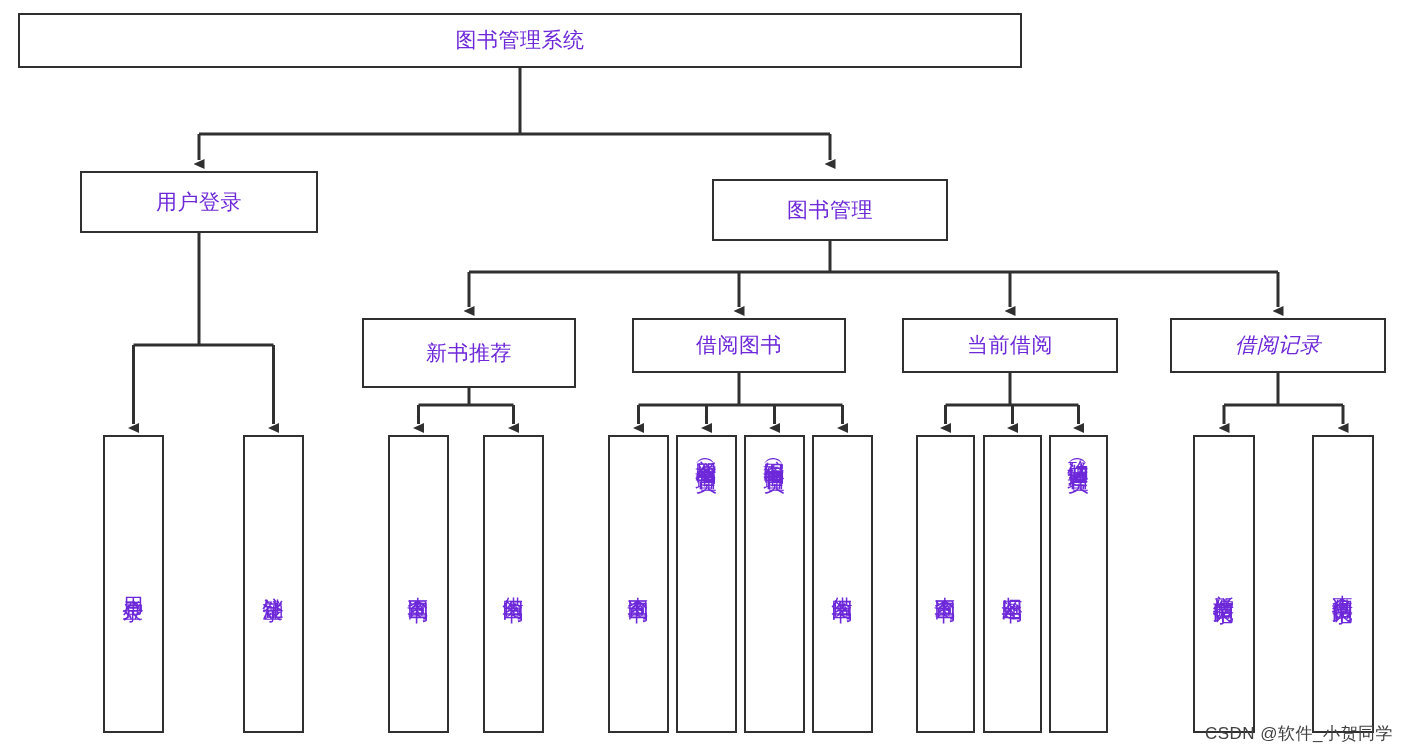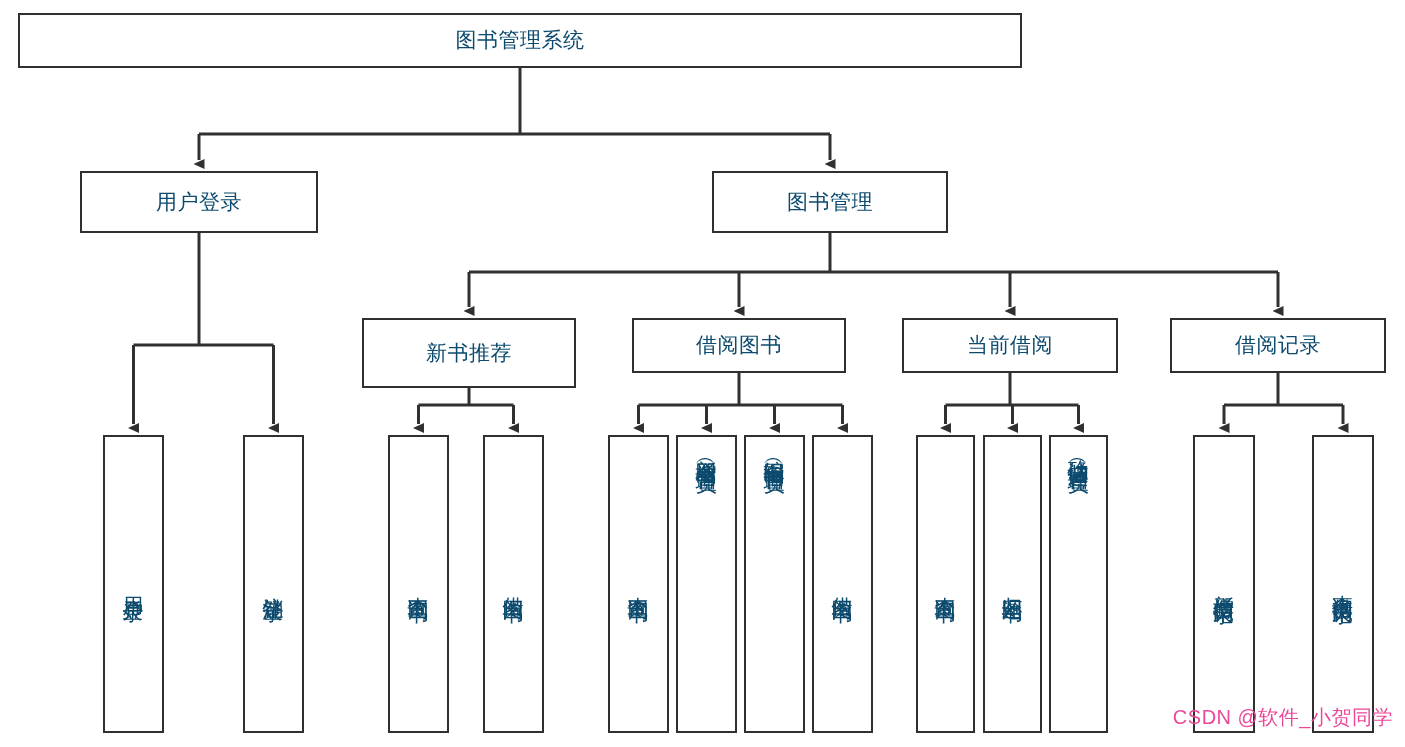--- a/index.html
+++ b/index.html
@@ -30,21 +30,21 @@
     position: absolute;
     box-sizing: border-box;
     background: #ffffff;
     border: 2px solid #303030;
     display: flex;
     align-items: center;
     justify-content: center;
     z-index: 2;
   }
   .node .node-label {
-    color: #0c4a6e;
+    color: #6d28d9;
     font-size: 21px;
     line-height: 1.18;
     letter-spacing: 0.5px;
     white-space: nowrap;
   }
   .node.leaf {
     align-items: flex-start;
     justify-content: center;
     padding-top: 6px;
   }
@@ -56,23 +56,23 @@
     line-height: 1.0;
     letter-spacing: 2px;
   }
   .node.leaf.center-text {
     align-items: center;
     padding-top: 0;
   }
   #watermark {
     position: absolute;
     right: 12px;
-    bottom: 16px;
-    color: #ec4899;
-    font-size: 20px;
+    bottom: 2px;
+    color: #404040;
+    font-size: 17px;
     letter-spacing: 0.5px;
     z-index: 3;
     white-space: nowrap;
   }
 </style>
 </head>
 <body>
 
 <div id="diagram-canvas">
 
@@ -119,33 +119,33 @@
       </g>
   </svg>
 
   <div id="node-group">
       <div class="node" style="left: 18px; top: 13px; width: 1004px; height: 55px;">
         <span class="node-label">图书管理系统</span>
       </div>
       <div class="node" style="left: 80px; top: 171px; width: 238px; height: 62px;">
         <span class="node-label">用户登录</span>
       </div>
-      <div class="node" style="left: 712px; top: 171px; width: 236px; height: 62px;">
+      <div class="node" style="left: 712px; top: 179px; width: 236px; height: 62px;">
         <span class="node-label">图书管理</span>
       </div>
       <div class="node" style="left: 362px; top: 318px; width: 214px; height: 70px;">
         <span class="node-label">新书推荐</span>
       </div>
       <div class="node" style="left: 632px; top: 318px; width: 214px; height: 55px;">
         <span class="node-label">借阅图书</span>
       </div>
       <div class="node" style="left: 902px; top: 318px; width: 216px; height: 55px;">
         <span class="node-label">当前借阅</span>
       </div>
-      <div class="node" style="left: 1170px; top: 318px; width: 216px; height: 55px;">
+      <div class="node" style="left: 1170px; top: 318px; width: 216px; height: 55px; font-style: italic;">
         <span class="node-label">借阅记录</span>
       </div>
       <div class="node leaf center-text" style="left: 103px; top: 435px; width: 61px; height: 298px;">
         <span class="node-label">用户登录</span>
       </div>
       <div class="node leaf center-text" style="left: 243px; top: 435px; width: 61px; height: 298px;">
         <span class="node-label">注销登录</span>
       </div>
       <div class="node leaf center-text" style="left: 388px; top: 435px; width: 61px; height: 298px;">
         <span class="node-label">查询图书</span>

